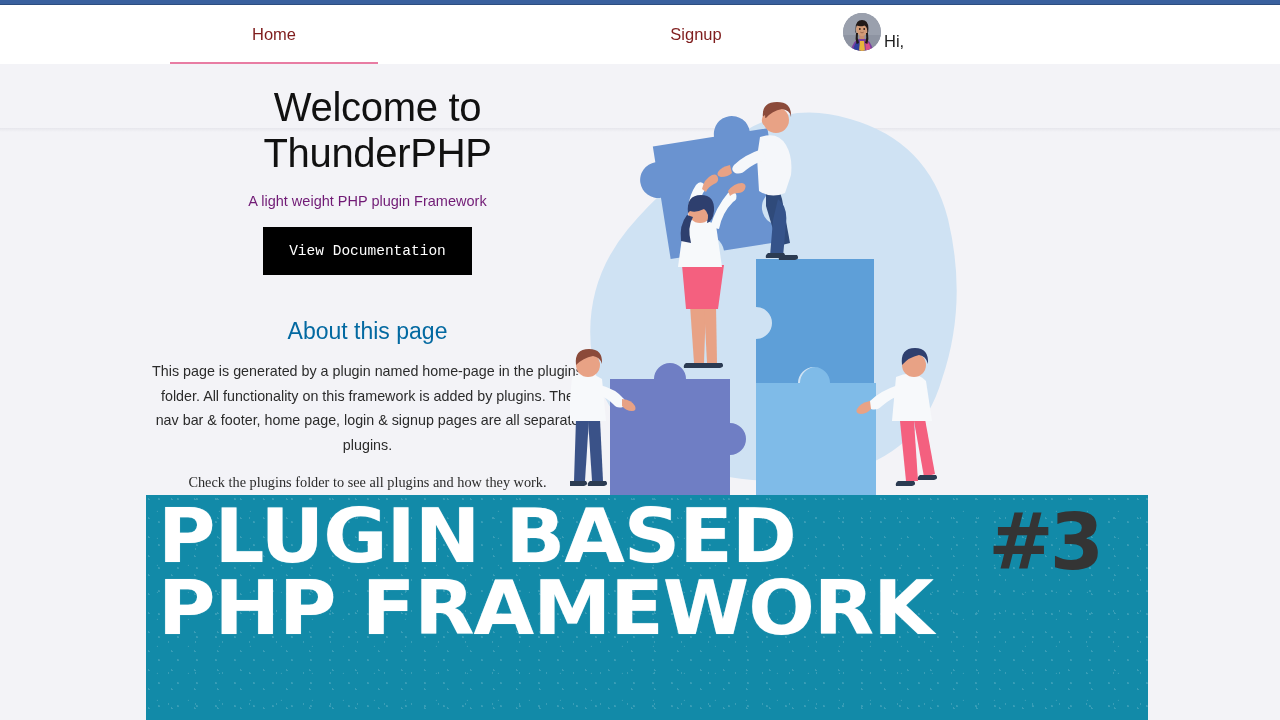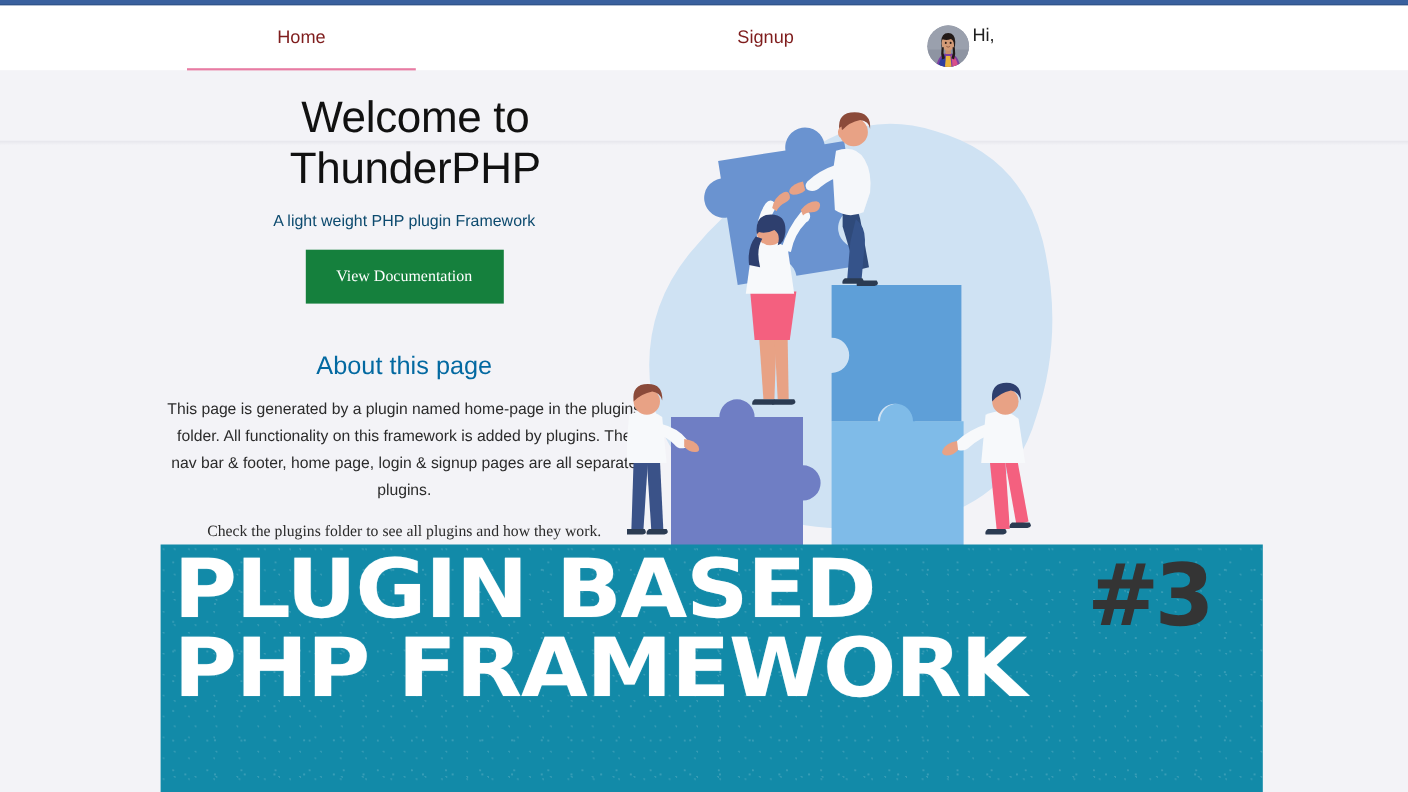--- a/index.html
+++ b/index.html
@@ -67,24 +67,24 @@
     top: 57px;
     width: 208px;
     height: 4px;
     background: #e87ca3;
   }
 
   
   .nav-user {
     position: absolute;
     left: 843px;
-    top: 18px;
+    top: 8px;
     height: 38px;
     display: flex;
-    align-items: flex-start;
+    align-items: flex-end;
     cursor: pointer;
   }
 
   .avatar {
     width: 38px;
     height: 38px;
     border-radius: 50%;
     overflow: hidden;
     background: #8d93a3;
     position: relative;
@@ -131,30 +131,30 @@
     color: #111111;
     letter-spacing: -0.3px;
     text-align: center;
     padding-left: 20px;
     line-height: 1.15;
   }
 
   .hero-subtitle {
     margin-top: 17px;
     font-size: 14.5px;
-    color: #0c4a6e;
+    color: #701a75;
   }
 
   .doc-button {
     display: inline-block;
     margin-top: 18px;
-    background: #15803d;
+    background: #000000;
     color: #ffffff;
     border: none;
-    font-family: Liberation Serif, serif;
+    font-family: Liberation Mono, monospace;
     font-size: 14.5px;
     padding: 16px 26px;
     cursor: pointer;
     min-width: 180px;
   }
 
   .about-title {
     margin-top: 43px;
     font-size: 23px;
     font-weight: 400;

